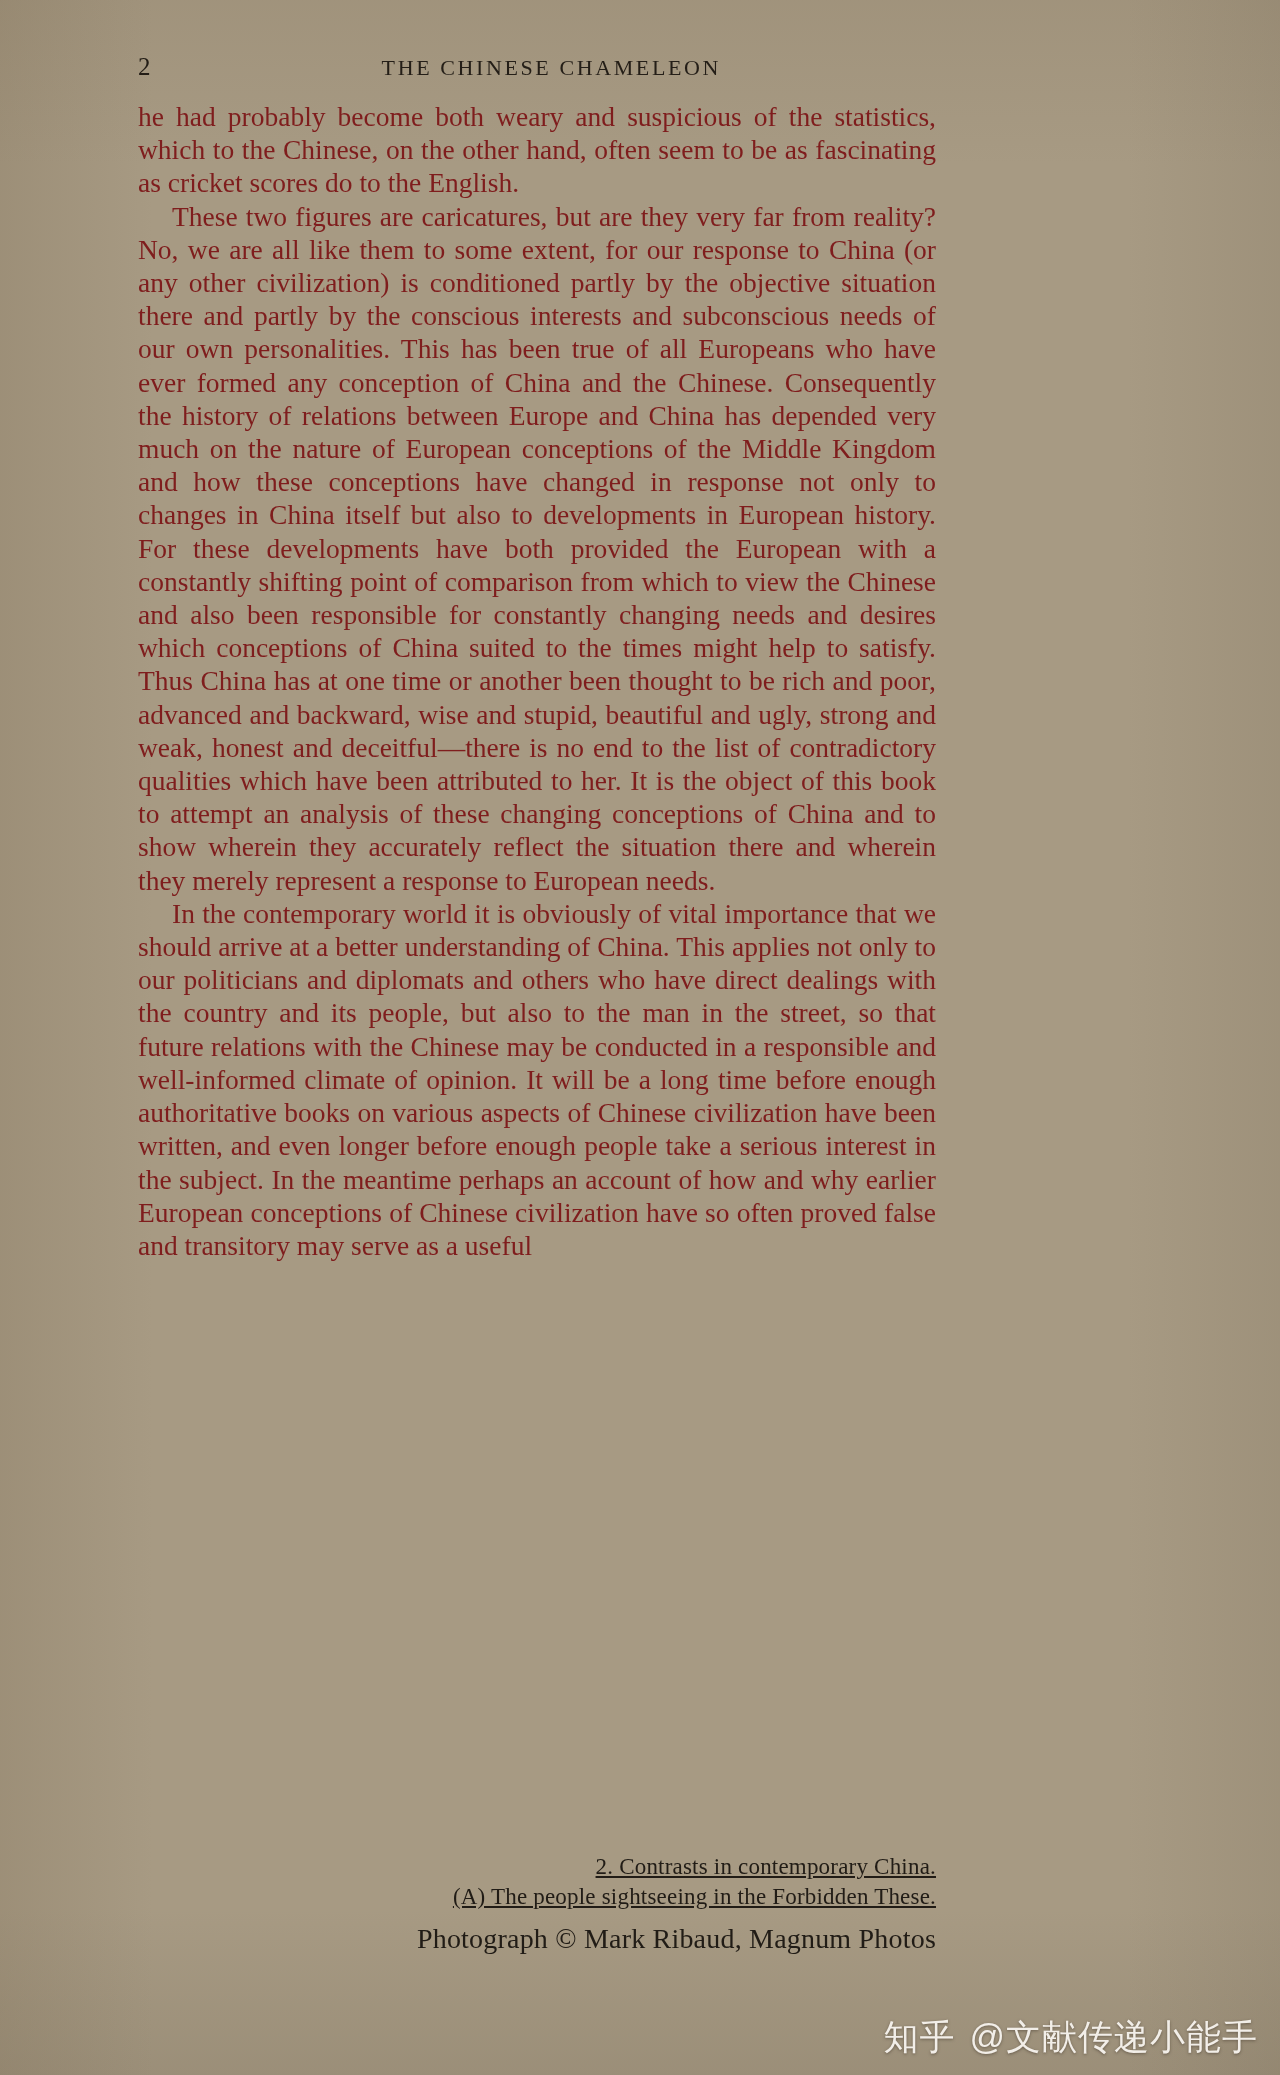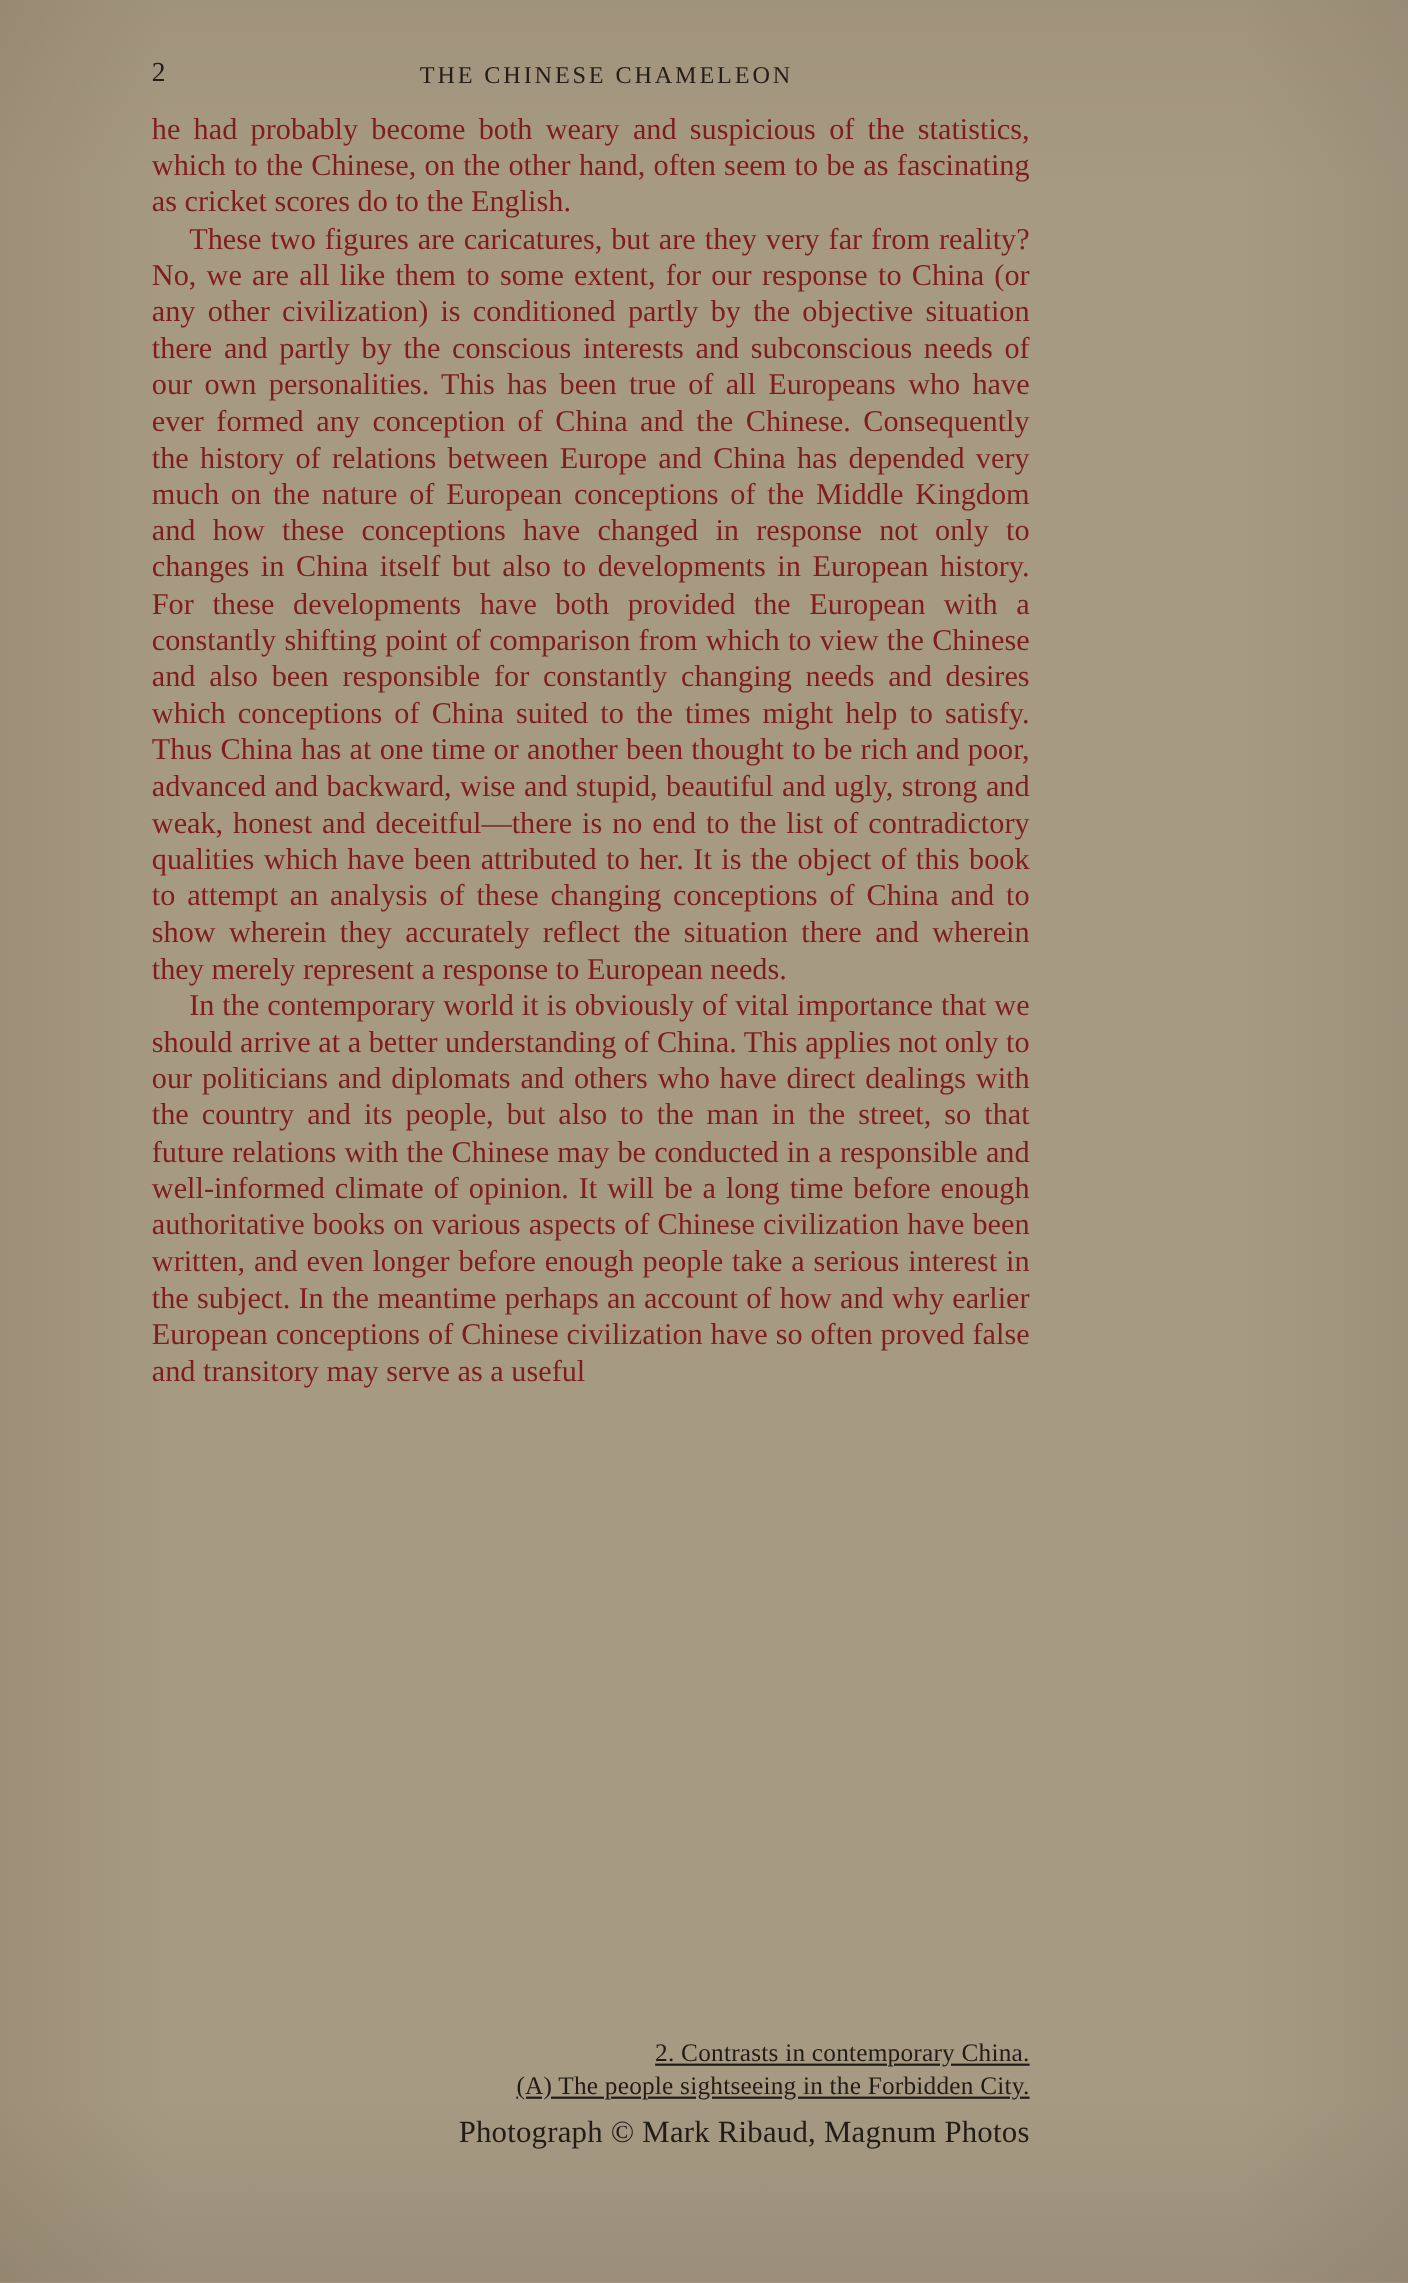--- a/index.html
+++ b/index.html
@@ -151,18 +151,22 @@
     <div class="body">
       <p>he had probably become both weary and suspicious of the statistics, which to the Chinese, on the other hand, often seem to be as fascinating as cricket scores do to the English.</p>
       <p class="indent">These two figures are caricatures, but are they very far from reality? No, we are all like them to some extent, for our response to China (or any other civilization) is conditioned partly by the objective situation there and partly by the conscious interests and subconscious needs of our own personalities. This has been true of all Europeans who have ever formed any conception of China and the Chinese. Consequently the history of relations between Europe and China has depended very much on the nature of European conceptions of the Middle Kingdom and how these conceptions have changed in response not only to changes in China itself but also to developments in European history. For these developments have both provided the European with a constantly shifting point of comparison from which to view the Chinese and also been responsible for constantly changing needs and desires which conceptions of China suited to the times might help to satisfy. Thus China has at one time or another been thought to be rich and poor, advanced and backward, wise and stupid, beautiful and ugly, strong and weak, honest and deceitful—there is no end to the list of contradictory qualities which have been attributed to her. It is the object of this book to attempt an analysis of these changing conceptions of China and to show wherein they accurately reflect the situation there and wherein they merely represent a response to European needs.</p>
       <p class="indent">In the contemporary world it is obviously of vital importance that we should arrive at a better understanding of China. This applies not only to our politicians and diplomats and others who have direct dealings with the country and its people, but also to the man in the street, so that future relations with the Chinese may be conducted in a responsible and well-informed climate of opinion. It will be a long time before enough authoritative books on various aspects of Chinese civilization have been written, and even longer before enough people take a serious interest in the subject. In the meantime perhaps an account of how and why earlier European conceptions of Chinese civilization have so often proved false and transitory may serve as a useful</p>
     </div>
 
   </div>
 
   <div class="caption">
     <div class="cap-line">2. Contrasts in contemporary China.</div>
-    <div class="cap-line">(A) The people sightseeing in the Forbidden City.</div>
+    <div class="cap-line">(A) The people sightseeing in the Forbidden These.</div>
     <div class="credit">Photograph © Mark Ribaud, Magnum Photos</div>
   </div>
 
+  <div class="watermark">
+    <span class="wm-logo">知乎</span>
+    <span class="wm-handle">@文献传递小能手</span>
+  </div>
 
 </div>
 
 </body></html>

